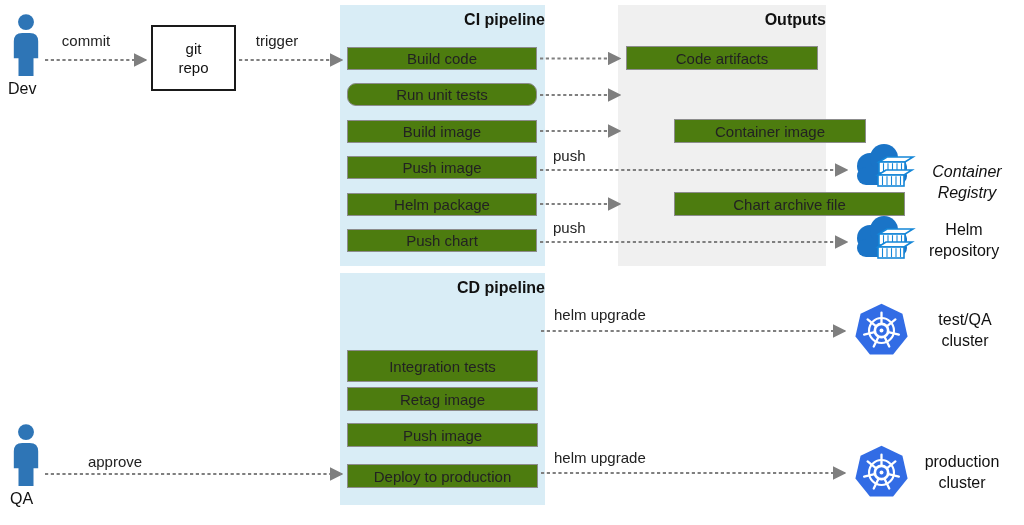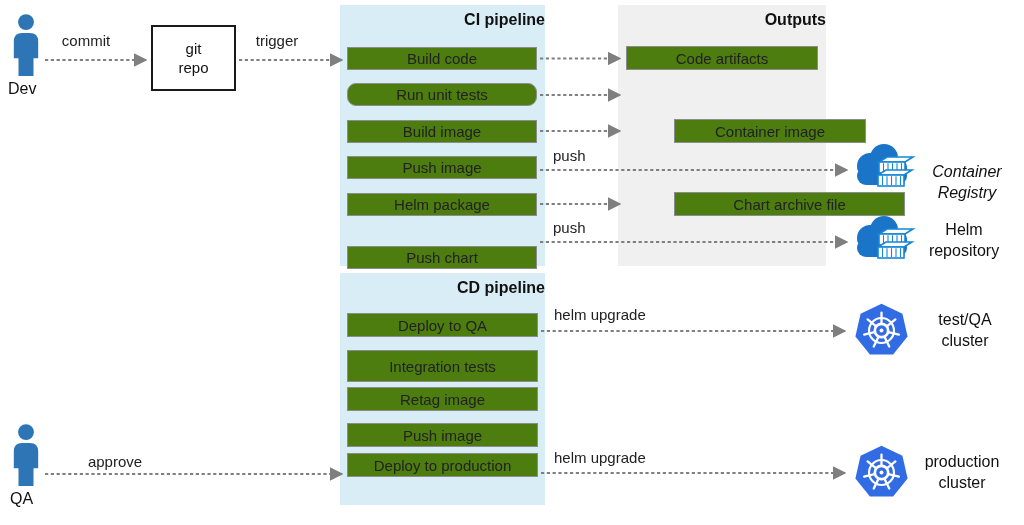--- a/index.html
+++ b/index.html
@@ -85,33 +85,32 @@
   <div class="arrow-label" style="left:554px;top:306px;">helm upgrade</div>
   <div class="arrow-label" style="left:554px;top:449px;">helm upgrade</div>
   <div class="arrow-label center" style="left:79px;top:453px;width:72px;">approve</div>
 
   <div class="panel-title" style="left:340px;top:11px;width:205px;">CI pipeline</div>
   <div class="step" style="left:347px;top:47px;width:190px;height:23px;">Build code</div>
   <div class="step" style="left:347px;top:83px;width:190px;height:23px;border-radius:9px;">Run unit tests</div>
   <div class="step" style="left:347px;top:120px;width:190px;height:23px;">Build image</div>
   <div class="step" style="left:347px;top:156px;width:190px;height:23px;">Push image</div>
   <div class="step" style="left:347px;top:193px;width:190px;height:23px;">Helm package</div>
-  <div class="step" style="left:347px;top:229px;width:190px;height:23px;margin-top:17px;">Push chart</div>
+  <div class="step" style="left:347px;top:229px;width:190px;height:23px;">Push chart</div>
 
   <div class="panel-title" style="left:618px;top:11px;width:208px;">Outputs</div>
   <div class="step" style="left:626px;top:46px;width:192px;height:24px;">Code artifacts</div>
   <div class="step" style="left:626px;top:119px;width:192px;height:24px;margin-left:48px;">Container image</div>
   <div class="step" style="left:626px;top:192px;width:231px;height:24px;margin-left:48px;">Chart archive file</div>
 
   <div class="panel-title" style="left:340px;top:279px;width:205px;">CD pipeline</div>
-  <div class="step" style="left:347px;top:313px;width:191px;height:24px;">Deploy to QA</div>
   <div class="step" style="left:347px;top:350px;width:191px;height:32px;">Integration tests</div>
   <div class="step" style="left:347px;top:387px;width:191px;height:24px;">Retag image</div>
   <div class="step" style="left:347px;top:423px;width:191px;height:24px;">Push image</div>
-  <div class="step" style="left:347px;top:453px;width:191px;height:24px;">Deploy to production</div>
+  <div class="step" style="left:347px;top:464px;width:191px;height:24px;">Deploy to production</div>
 
   <svg class="icon" style="left:851px;top:141px;" width="66" height="58" viewBox="0 0 66 58">
     <g fill="#1a74c7">
       <circle cx="19" cy="25" r="13"></circle>
         <circle cx="33" cy="17" r="14"></circle>
         <circle cx="45" cy="27" r="11"></circle>
       <rect x="6" y="26" width="50" height="18" rx="9"></rect>
     </g>
     <g transform="translate(24,16)">
       <g fill="#ffffff" stroke="#1486d8" stroke-width="1.6">

